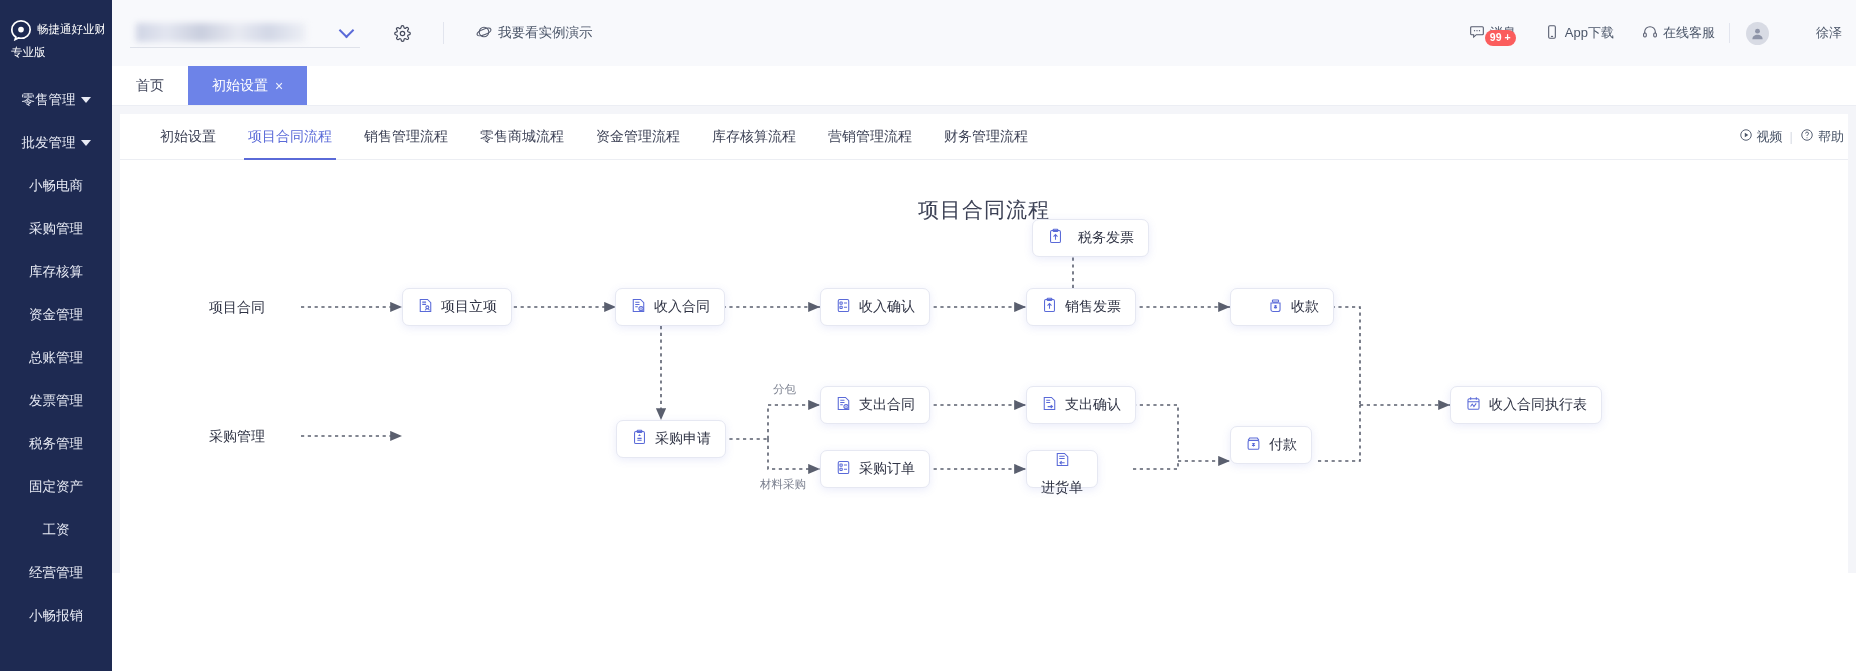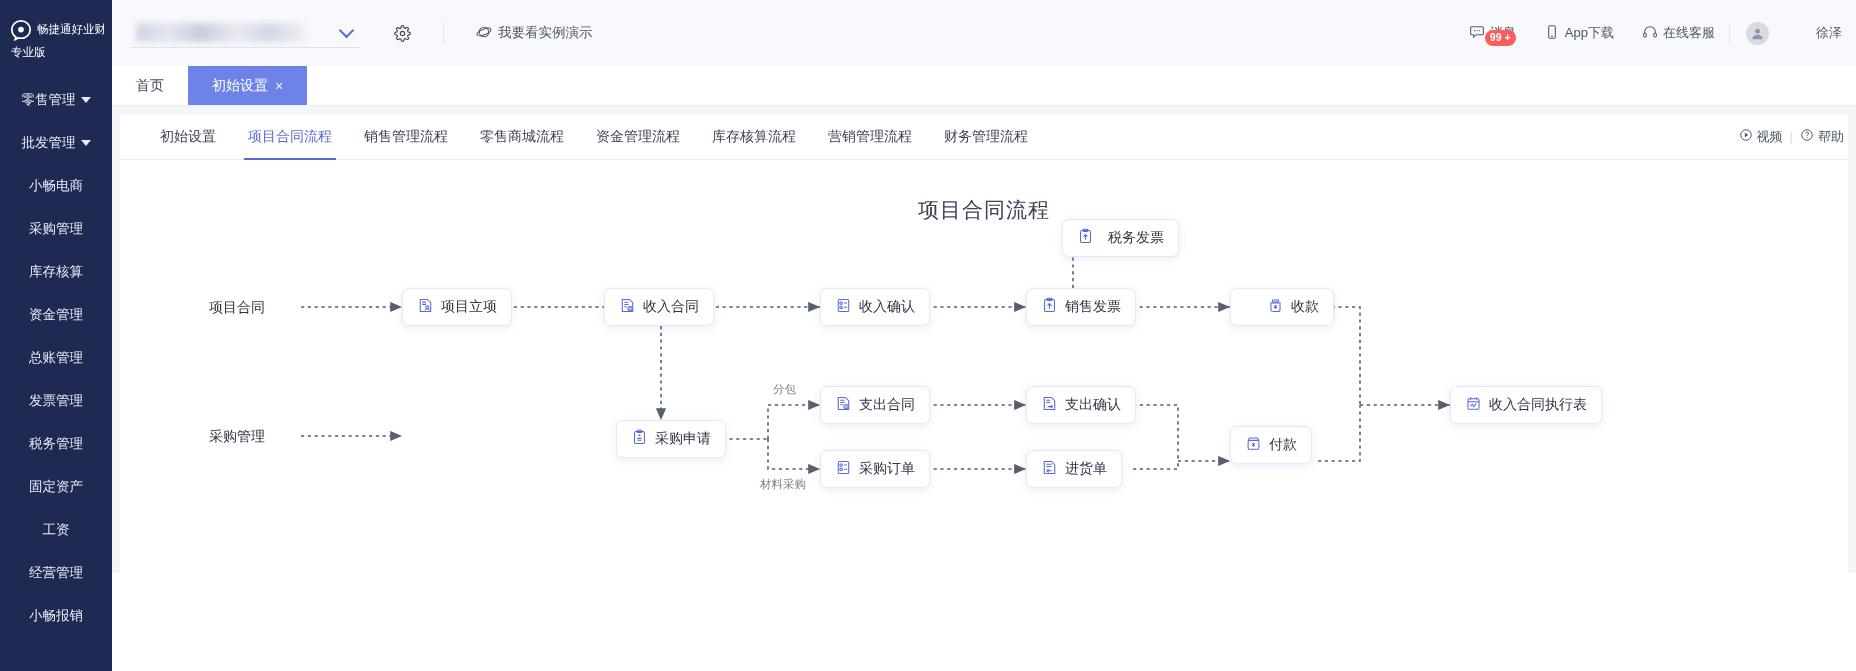--- a/index.html
+++ b/index.html
@@ -393,21 +393,21 @@
             <line x1="1058" y1="347" x2="1110" y2="347" marker-end="url(#ah)"></line>
           </g>
         </svg>
 
         <div class="row-label" style="left:89px; top:185px;">项目合同</div>
         <div class="row-label" style="left:89px; top:314px;">采购管理</div>
 
         <div class="edge-label" style="left:653px; top:268px;">分包</div>
         <div class="edge-label" style="left:640px; top:363px;">材料采购</div>
 
-        <div class="node" style="left:942px; top:105px;gap:14px;">
+        <div class="node" style="left:912px; top:105px;gap:14px;">
           <span>
             <svg viewBox="0 0 24 24" width="17" height="17" fill="none" stroke="#5a6ad8" stroke-width="1.5">
               <rect x="5" y="3.6" width="14" height="17" rx="2"></rect>
               <rect x="8.6" y="1.8" width="6.8" height="3.2" rx="1.1"></rect>
               <path d="M12 16.5 V9.6 M9.2 12.2 L12 9.3 L14.8 12.2"></path>
             </svg>
           </span>
           <span class="node-label">税务发票</span>
         </div>
 
@@ -416,21 +416,21 @@
             <svg viewBox="0 0 24 24" width="17" height="17" fill="none" stroke="#5a6ad8" stroke-width="1.5">
               <path d="M4.6 3.4h10.2l4.6 4.6v12.6H4.6z"></path>
               <path d="M7.4 7.2h5.4 M7.4 10.4h5.4"></path>
               <circle cx="14.6" cy="14.6" r="2.1"></circle>
               <path d="M11.6 18.8c.5-1.5 1.7-2.3 3-2.3s2.5.8 3 2.3"></path>
             </svg>
           </span>
           <span class="node-label">项目立项</span>
         </div>
 
-        <div class="node" style="left:484px; top:174px;">
+        <div class="node" style="left:495px; top:174px;">
           <span>
             <svg viewBox="0 0 24 24" width="17" height="17" fill="none" stroke="#5a6ad8" stroke-width="1.5">
               <path d="M4.6 3.4h10.2l4.6 4.6v12.6H4.6z"></path>
               <path d="M7.4 7.4h6 M7.4 10.6h6 M7.4 13.8h3.6"></path>
               <circle cx="15.6" cy="16.4" r="3"></circle>
               <path d="M15.6 14.9v3"></path>
             </svg>
           </span>
           <span class="node-label">收入合同</span>
         </div>
@@ -520,21 +520,21 @@
             <svg viewBox="0 0 24 24" width="17" height="17" fill="none" stroke="#5a6ad8" stroke-width="1.5">
               <rect x="4.6" y="3.4" width="14.8" height="17.2" rx="2"></rect>
               <rect x="7" y="7" width="3.2" height="3.2" rx=".6"></rect>
               <rect x="7" y="13" width="3.2" height="3.2" rx=".6"></rect>
               <path d="M12.6 8.6h4.4 M12.6 14.6h4.4"></path>
             </svg>
           </span>
           <span class="node-label">采购订单</span>
         </div>
 
-        <div class="node" style="left:906px; top:336px;">
+        <div class="node" style="left:906px; top:336px;flex-direction:column;">
           <span>
             <svg viewBox="0 0 24 24" width="17" height="17" fill="none" stroke="#5a6ad8" stroke-width="1.5">
               <path d="M4.6 3.4h10.2l4.6 4.6v12.6H4.6z"></path>
               <path d="M7.4 7.4h7.6 M7.4 10.6h7.6"></path>
               <path d="M15 16.6H8.6 M10.8 14.4L8.4 16.6l2.4 2.2"></path>
             </svg>
           </span>
           <span class="node-label">进货单</span>
         </div>
 

